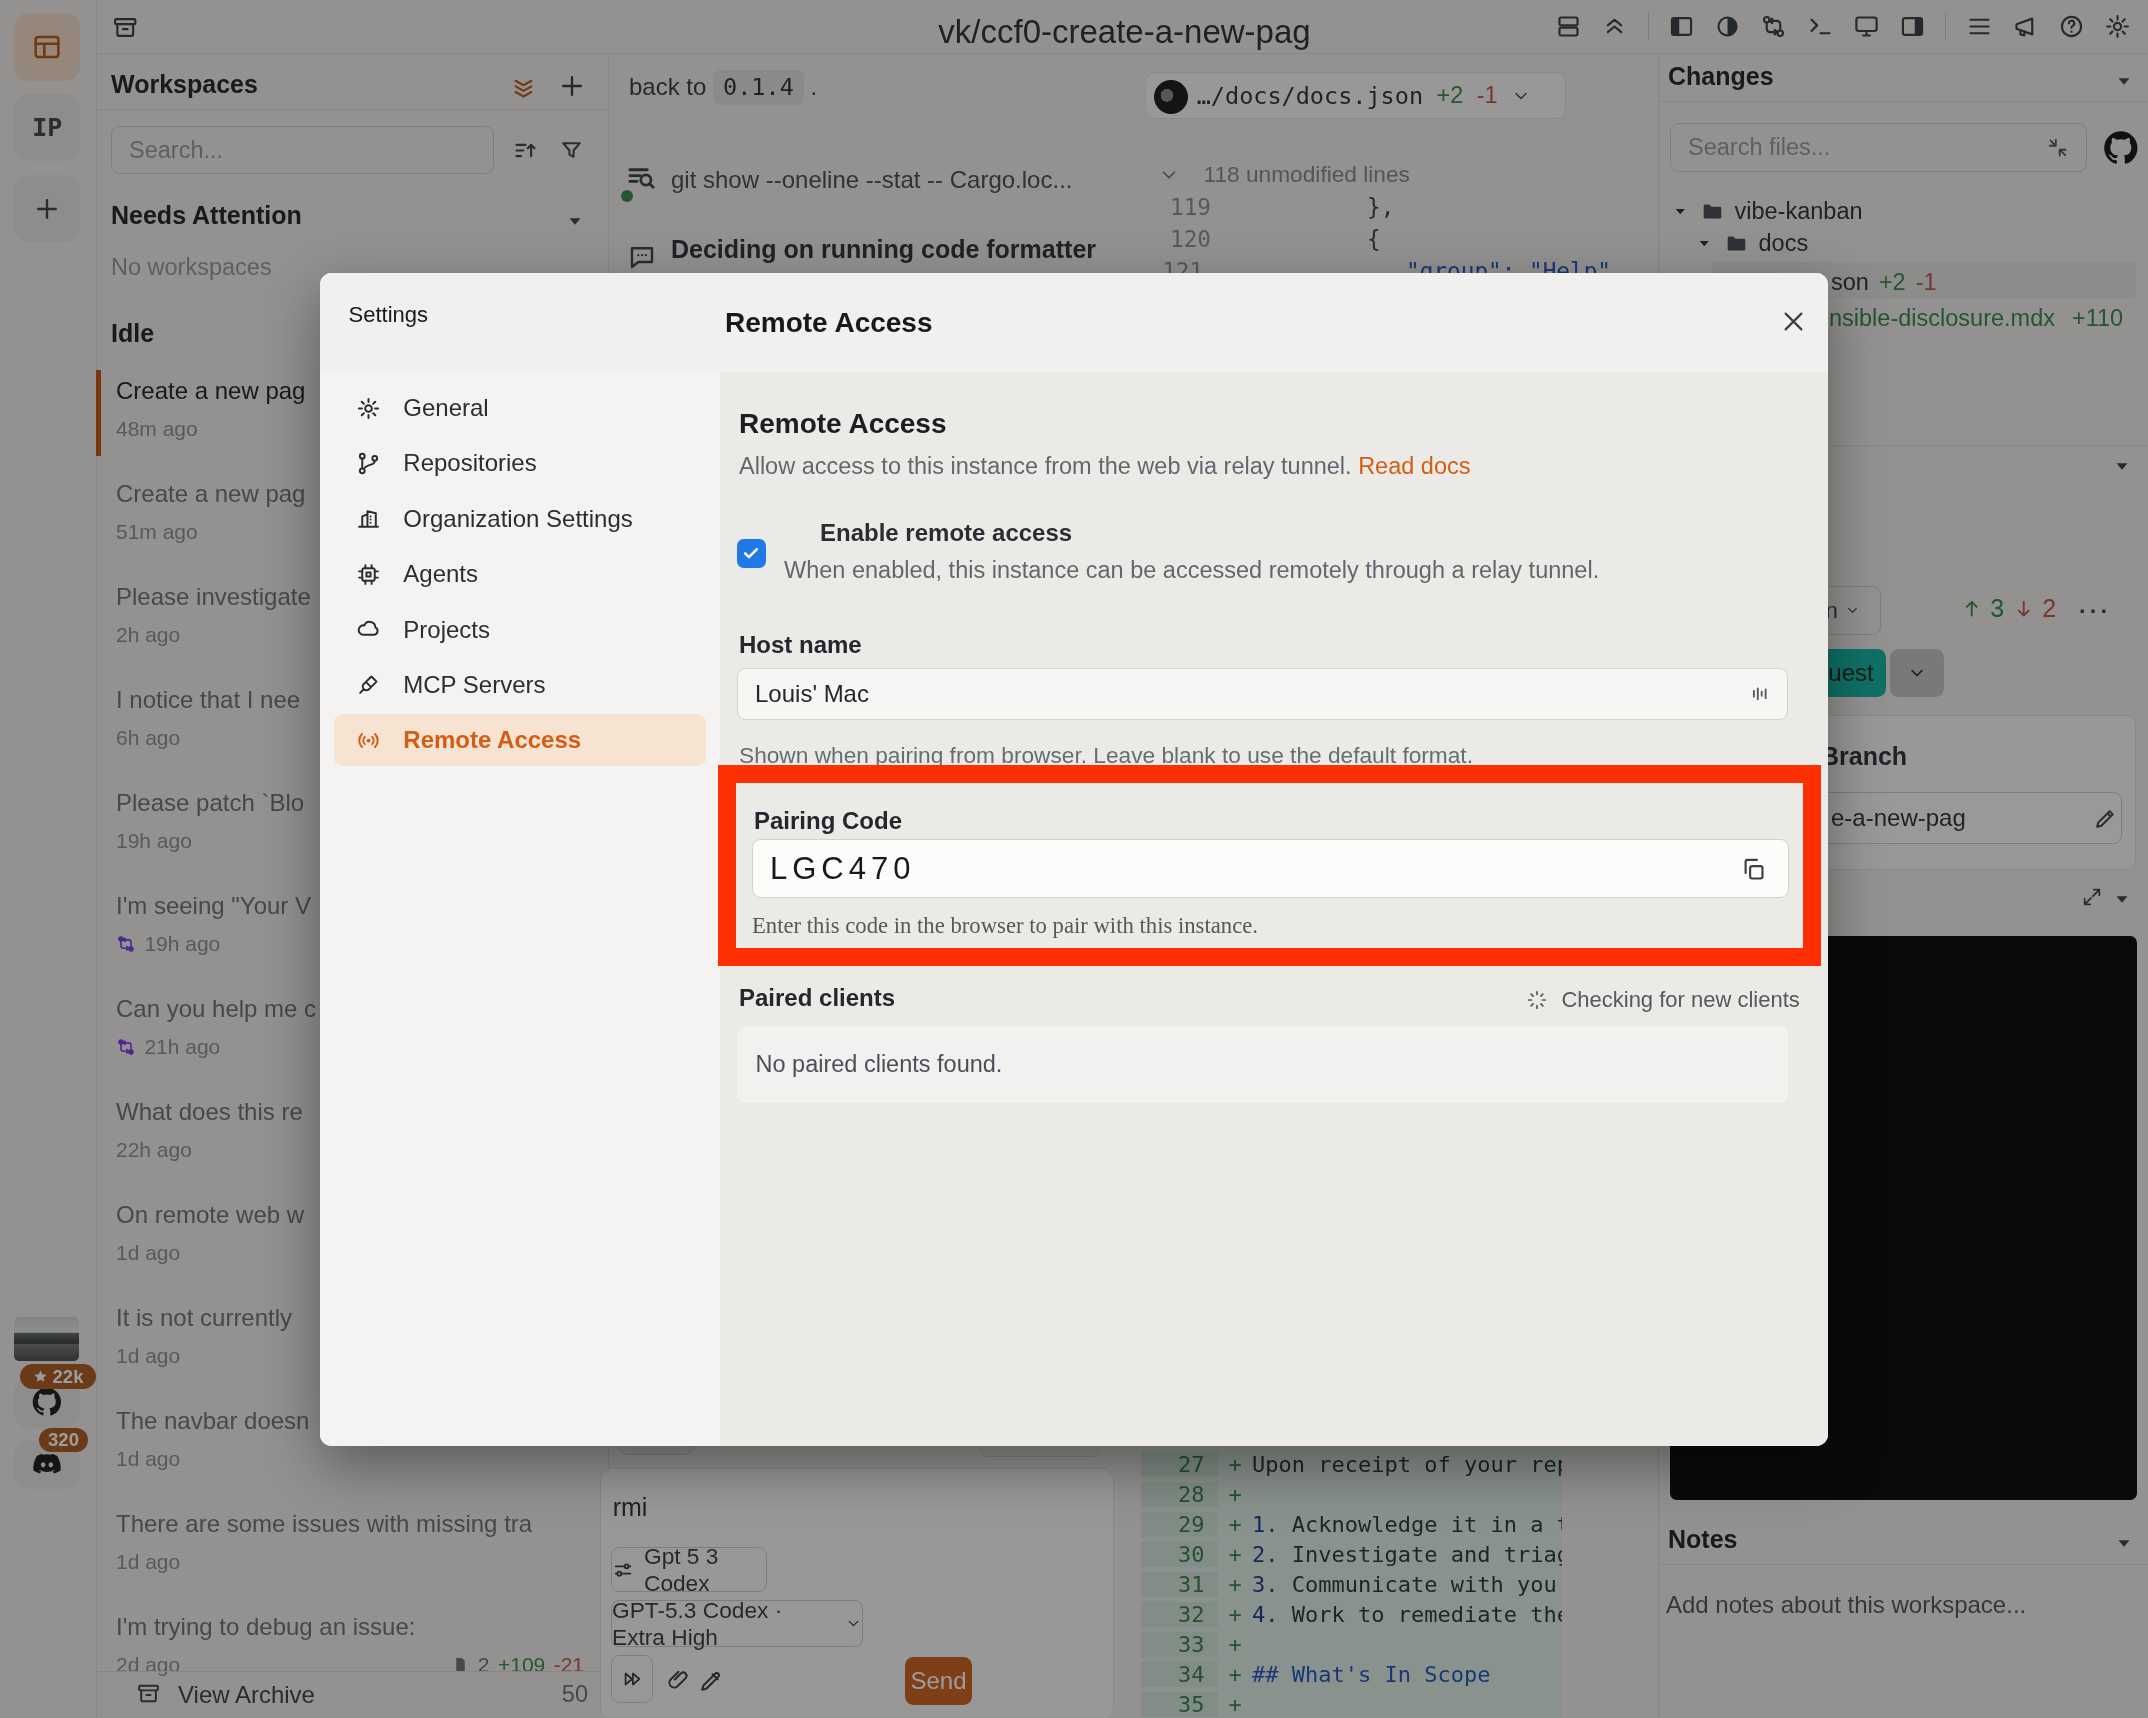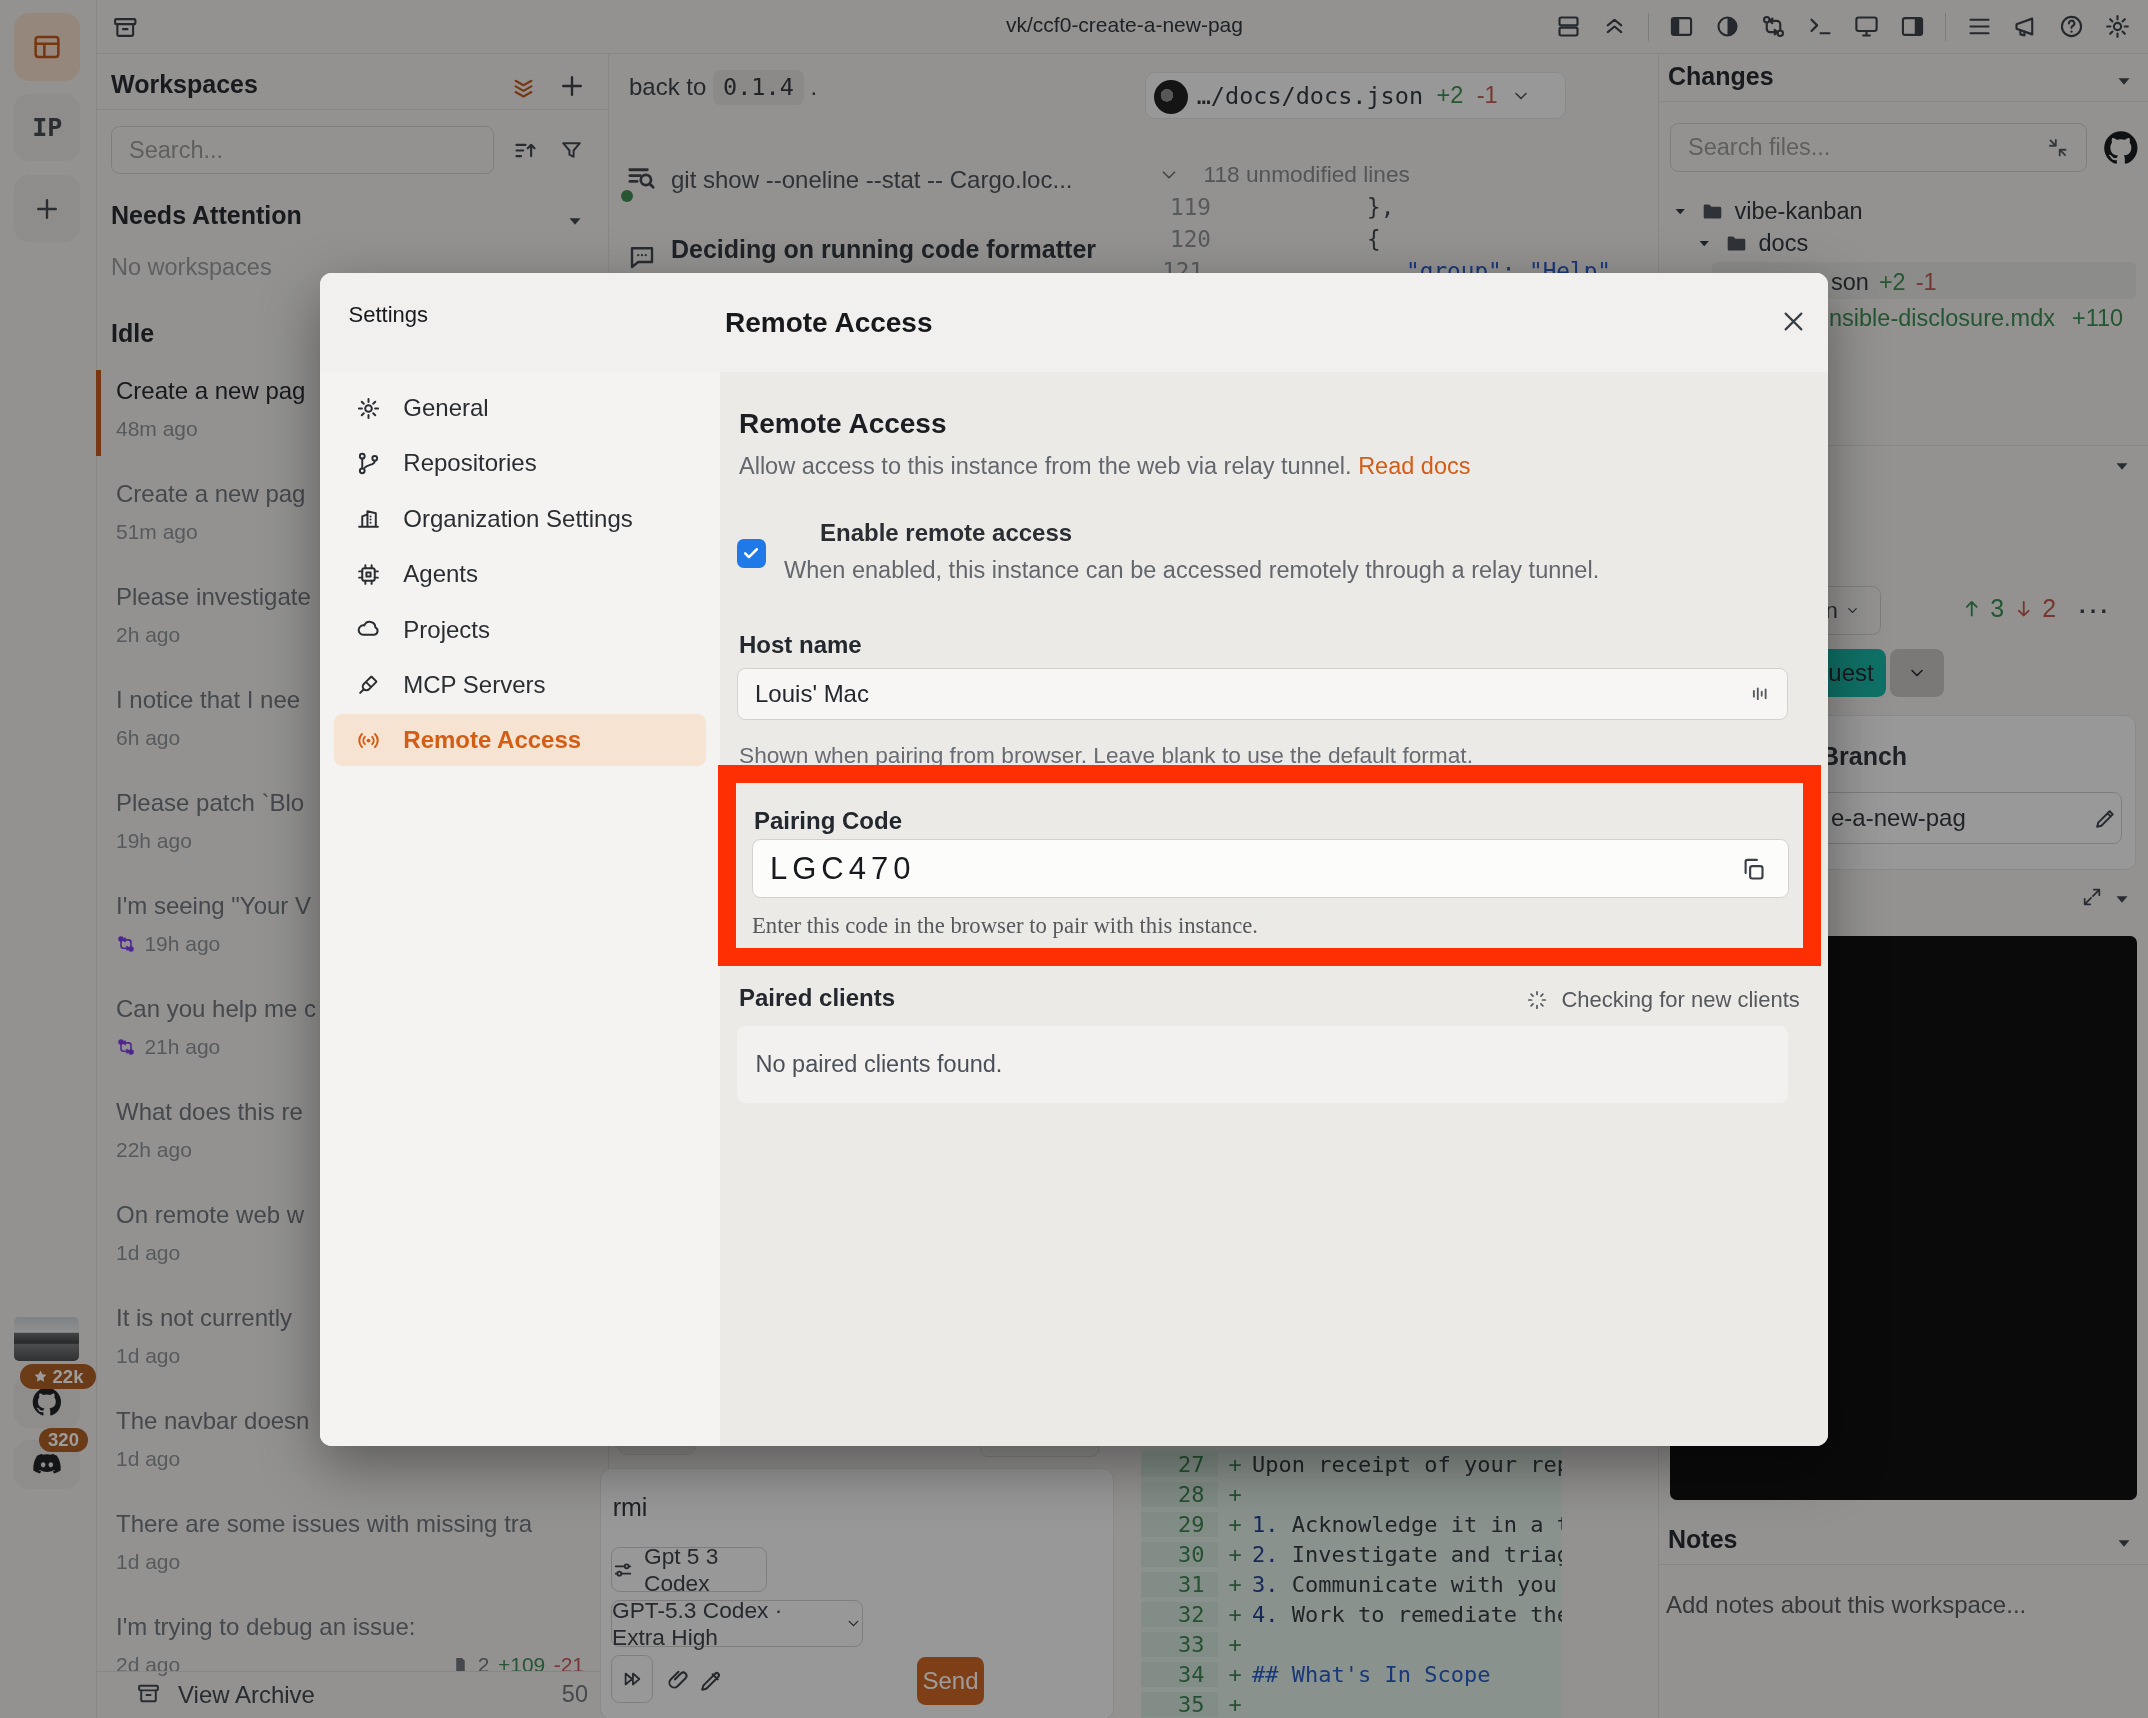--- a/index.html
+++ b/index.html
@@ -6,21 +6,21 @@
   #stage{position:relative;width:2148px;height:1718px;overflow:hidden;
     background:#f0efed;font-family:"Liberation Sans",sans-serif;color:#23272e;}
   .abs{position:absolute;}
   .mono{font-family:"DejaVu Sans Mono",monospace;}
   svg.ic{display:block;fill:none;stroke:currentColor;stroke-width:1.9;stroke-linecap:round;stroke-linejoin:round;}
   
   #rail{left:0;top:0;width:96px;height:1718px;background:#f0efed;border-right:0.8px solid #dedddb;}
   .railbtn{position:absolute;left:14.3px;width:66px;border-radius:15px;background:#e8e6e3;
     display:flex;align-items:center;justify-content:center;color:#41464d;}
   #topbar{left:96px;top:0;width:2052px;height:53px;border-bottom:0.8px solid #dedddb;}
-  #tb-title{left:923px;top:13.4px;width:403px;text-align:center;font-size:21px;color:#2e3339;}
+  #tb-title{left:923px;top:13.4px;width:403px;text-align:center;font-size:33px;color:#2e3339;}
   #tb-icons{left:1555px;top:12.6px;display:flex;gap:19.3px;align-items:center;color:#3a3f46;}
   .tbsep{width:0.8px;height:28.5px;background:#c9c8c5;}
   
   #ws{left:96px;top:53px;width:512px;height:1666px;border-right:0.8px solid #dedddb;}
   .hdiv{position:absolute;height:0.8px;background:#dedddb;}
   .secttl{font-size:25px;font-weight:bold;color:#23272e;}
   .ws-item{position:relative;height:103px;}
   .ws-title{position:absolute;left:20px;top:10px;width:492px;font-size:24px;color:#6e737a;
     white-space:nowrap;overflow:hidden;}
   .ws-item.sel .ws-title{color:#23272e;}
@@ -444,21 +444,21 @@
     <div class="abs" style="left:65px;top:198px;color:#3a3f46;">
       <svg class="ic" width="25" height="25" viewBox="0 0 24 24">
           <path d="M8.5 12l6-6a3.2 3.2 0 0 1 4.5 4.5l-8 8a4.6 4.6 0 0 1-6.5-6.5L12 4.5"></path>
         </svg>
       </div>
     <div class="abs" style="left:96px;top:200px;color:#3a3f46;">
       <svg class="ic" width="27" height="25" viewBox="0 0 24 24">
           <path d="M14 5l5 5M4 20l3-.8c.8-.2 1.5-.6 2-1.2L19.5 7.5a2 2 0 0 0-3-3L6 15c-.6.5-1 1.2-1.2 2z"></path>
         </svg>
       </div>
-    <div class="abs" style="left:316px;top:188px;width:67px;height:48px;border-radius:8.4px;background:#cd6420;
+    <div class="abs" style="left:304px;top:188px;width:67px;height:48px;border-radius:8.4px;background:#cd6420;
       display:flex;align-items:center;justify-content:center;font-size:24px;color:#fff;">Send</div>
   </div>
 
   <div class="abs mono" style="left:1141px;top:1449px;width:421px;overflow:hidden;">
     <div class="gd-row">
         <span class="gd-no">27</span>
         <span class="gd-plus">+</span>
         <span class="gd-tx">Upon receipt of your report, we</span>
       </div>
     <div class="gd-row">

